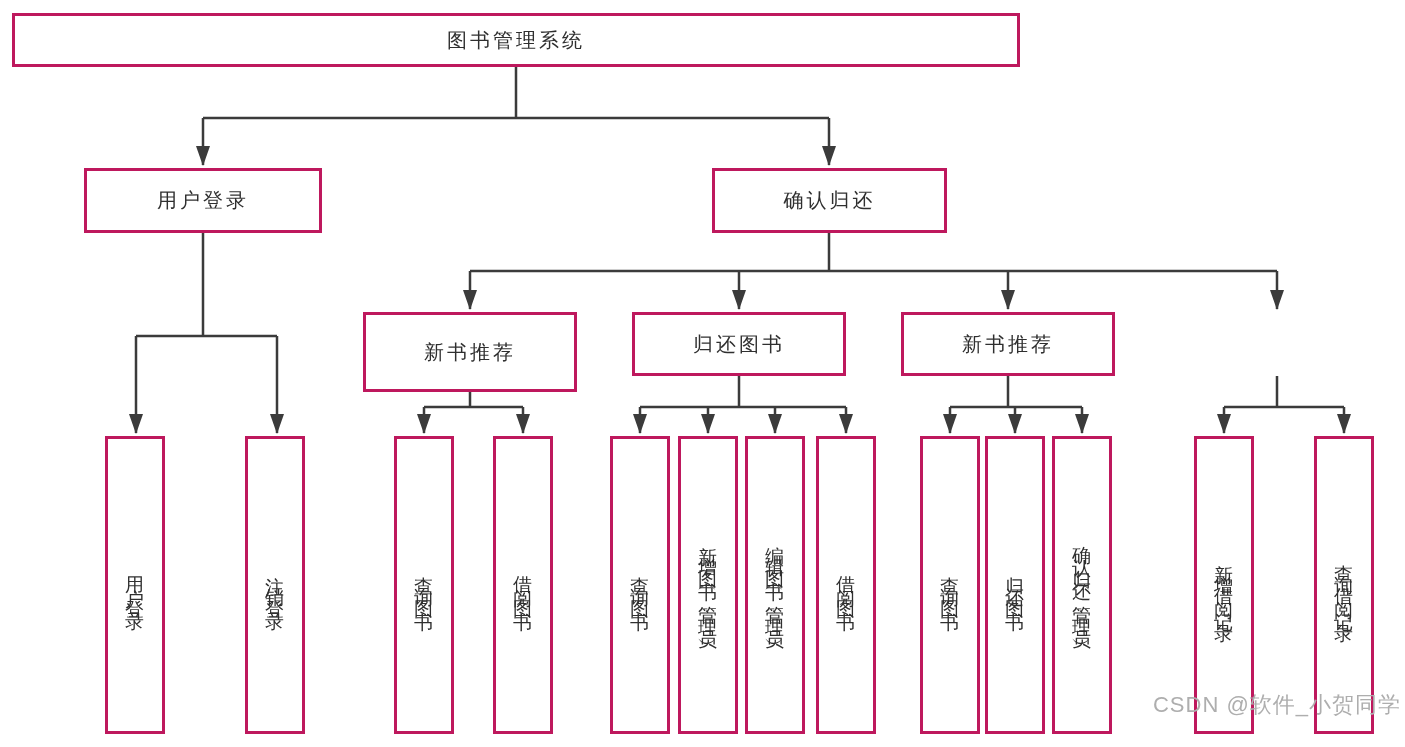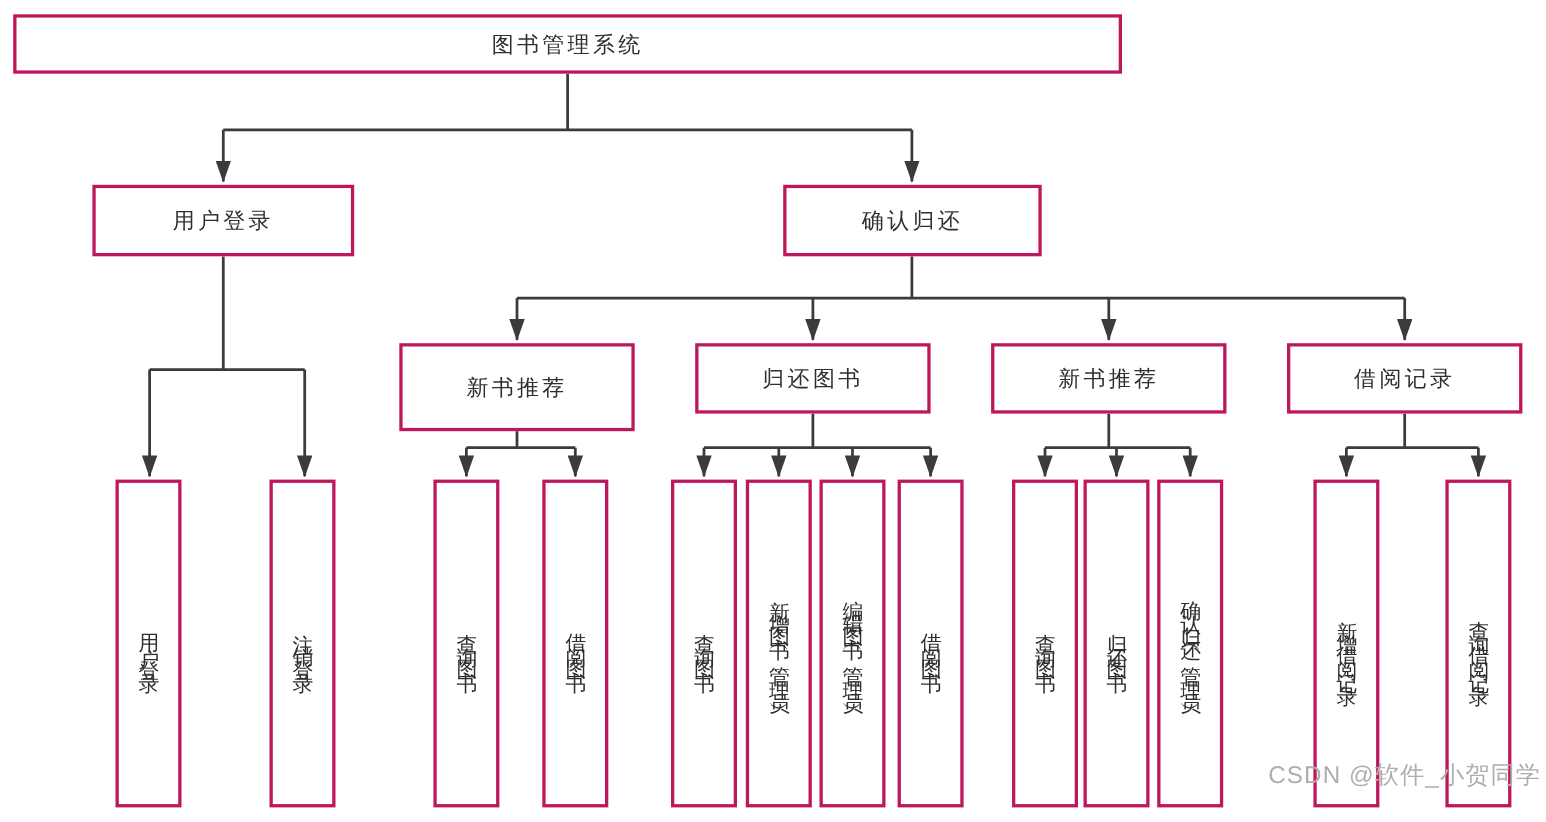--- a/index.html
+++ b/index.html
@@ -120,23 +120,20 @@
 
   <div class="box h" style="left:363px;top:312px;width:214px;height:80px">
     <span>新书推荐</span>
   </div>
   <div class="box h" style="left:632px;top:312px;width:214px;height:64px">
     <span>归还图书</span>
   </div>
   <div class="box h" style="left:901px;top:312px;width:214px;height:64px">
     <span>新书推荐</span>
   </div>
-  <div class="box h" style="left:1170px;top:312px;width:214px;height:64px">
-    <span>借阅记录</span>
-  </div>
 
   <div class="box leaf" style="left:105px;top:436px;width:60px;height:298px">
     <span>用户登录</span>
   </div>
   <div class="box leaf" style="left:245px;top:436px;width:60px;height:298px">
     <span>注销登录</span>
   </div>
   <div class="box leaf" style="left:394px;top:436px;width:60px;height:298px">
     <span>查询图书</span>
   </div>

